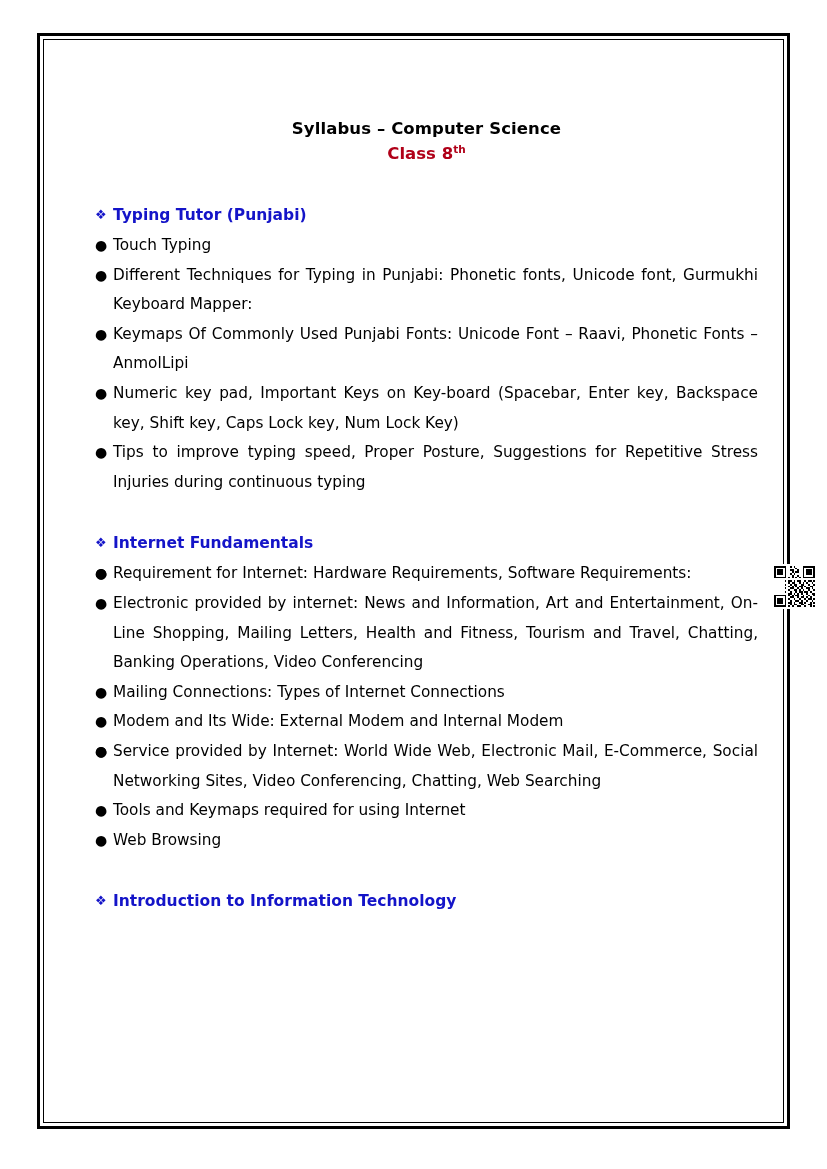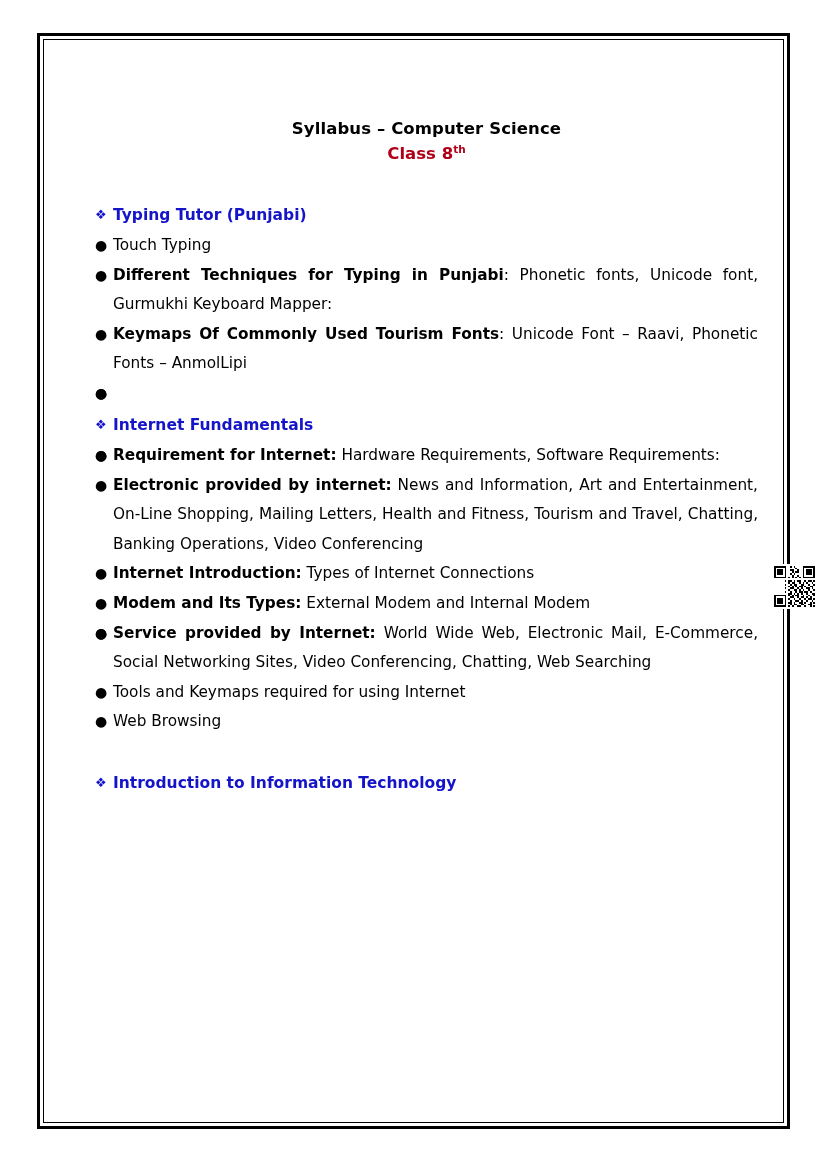--- a/index.html
+++ b/index.html
@@ -110,21 +110,21 @@
     margin: 0;
   }
   ul.bullets > li .round-bullet {
     position: absolute;
     left: 0;
     top: 0;
     font-size: 14px;
     line-height: 29.6px;
   }
   ul.bullets > li .lead {
-    font-weight: bold;
+    font-weight: normal;
   }
 
   
   #qr-code {
     position: absolute;
     left: 772px;
     top: 564px;
     width: 45px;
     height: 45px;
     background: #ffffff;
@@ -143,33 +143,33 @@
     <div class="t-line">Syllabus – Computer Science</div>
     <div class="t-class"><span>Class 8</span><sup>th</sup></div>
   </div>
 
   <div id="sections-container">
       <div class="section">
         <div class="sec-heading"><span class="diamond-bullet">❖</span><span>Typing Tutor (Punjabi)</span></div>
         <ul class="bullets">
           <li><span class="round-bullet">●</span><span>Touch Typing</span></li>
           <li><span class="round-bullet">●</span><span class="lead">Different Techniques for Typing in Punjabi</span><span>: Phonetic fonts, Unicode font, Gurmukhi Keyboard Mapper:</span></li>
-          <li><span class="round-bullet">●</span><span class="lead">Keymaps Of Commonly Used Tourism Fonts</span><span>: Unicode Font – Raavi, Phonetic Fonts – AnmolLipi</span></li>
-          <li><span class="round-bullet">●</span></li>
-          <li><span class="round-bullet">●</span></li>
+          <li><span class="round-bullet">●</span><span class="lead">Keymaps Of Commonly Used Punjabi Fonts</span><span>: Unicode Font – Raavi, Phonetic Fonts – AnmolLipi</span></li>
+          <li><span class="round-bullet">●</span><span>Numeric key pad, Important Keys on Key-board (Spacebar, Enter key, Backspace key, Shift key, Caps Lock key, Num Lock Key)</span></li>
+          <li><span class="round-bullet">●</span><span>Tips to improve typing speed, Proper Posture, Suggestions for Repetitive Stress Injuries during continuous typing</span></li>
         </ul>
       </div>
       <div class="section">
         <div class="sec-heading"><span class="diamond-bullet">❖</span><span>Internet Fundamentals</span></div>
         <ul class="bullets">
           <li><span class="round-bullet">●</span></li>
           <li><span class="round-bullet">●</span><span class="lead">Requirement for Internet:</span><span> Hardware Requirements, Software Requirements:</span></li>
           <li><span class="round-bullet">●</span><span class="lead">Electronic provided by internet:</span><span> News and Information, Art and Entertainment, On-Line Shopping, Mailing Letters, Health and Fitness, Tourism and Travel, Chatting, Banking Operations, Video Conferencing</span></li>
-          <li><span class="round-bullet">●</span><span class="lead">Internet Introduction:</span><span> Types of Internet Connections</span></li>
-          <li><span class="round-bullet">●</span><span class="lead">Modem and Its Types:</span><span> External Modem and Internal Modem</span></li>
+          <li><span class="round-bullet">●</span><span class="lead">Mailing Connections:</span><span> Types of Internet Connections</span></li>
+          <li><span class="round-bullet">●</span><span class="lead">Modem and Its Wide:</span><span> External Modem and Internal Modem</span></li>
           <li><span class="round-bullet">●</span></li>
           <li><span class="round-bullet">●</span><span class="lead">Service provided by Internet:</span><span> World Wide Web, Electronic Mail, E-Commerce, Social Networking Sites, Video Conferencing, Chatting, Web Searching</span></li>
           <li><span class="round-bullet">●</span><span>Tools and Keymaps required for using Internet</span></li>
           <li><span class="round-bullet">●</span><span>Web Browsing</span></li>
         </ul>
       </div>
       <div class="section">
         <div class="sec-heading"><span class="diamond-bullet">❖</span><span>Introduction to Information Technology</span></div>
       </div>
     </div>

